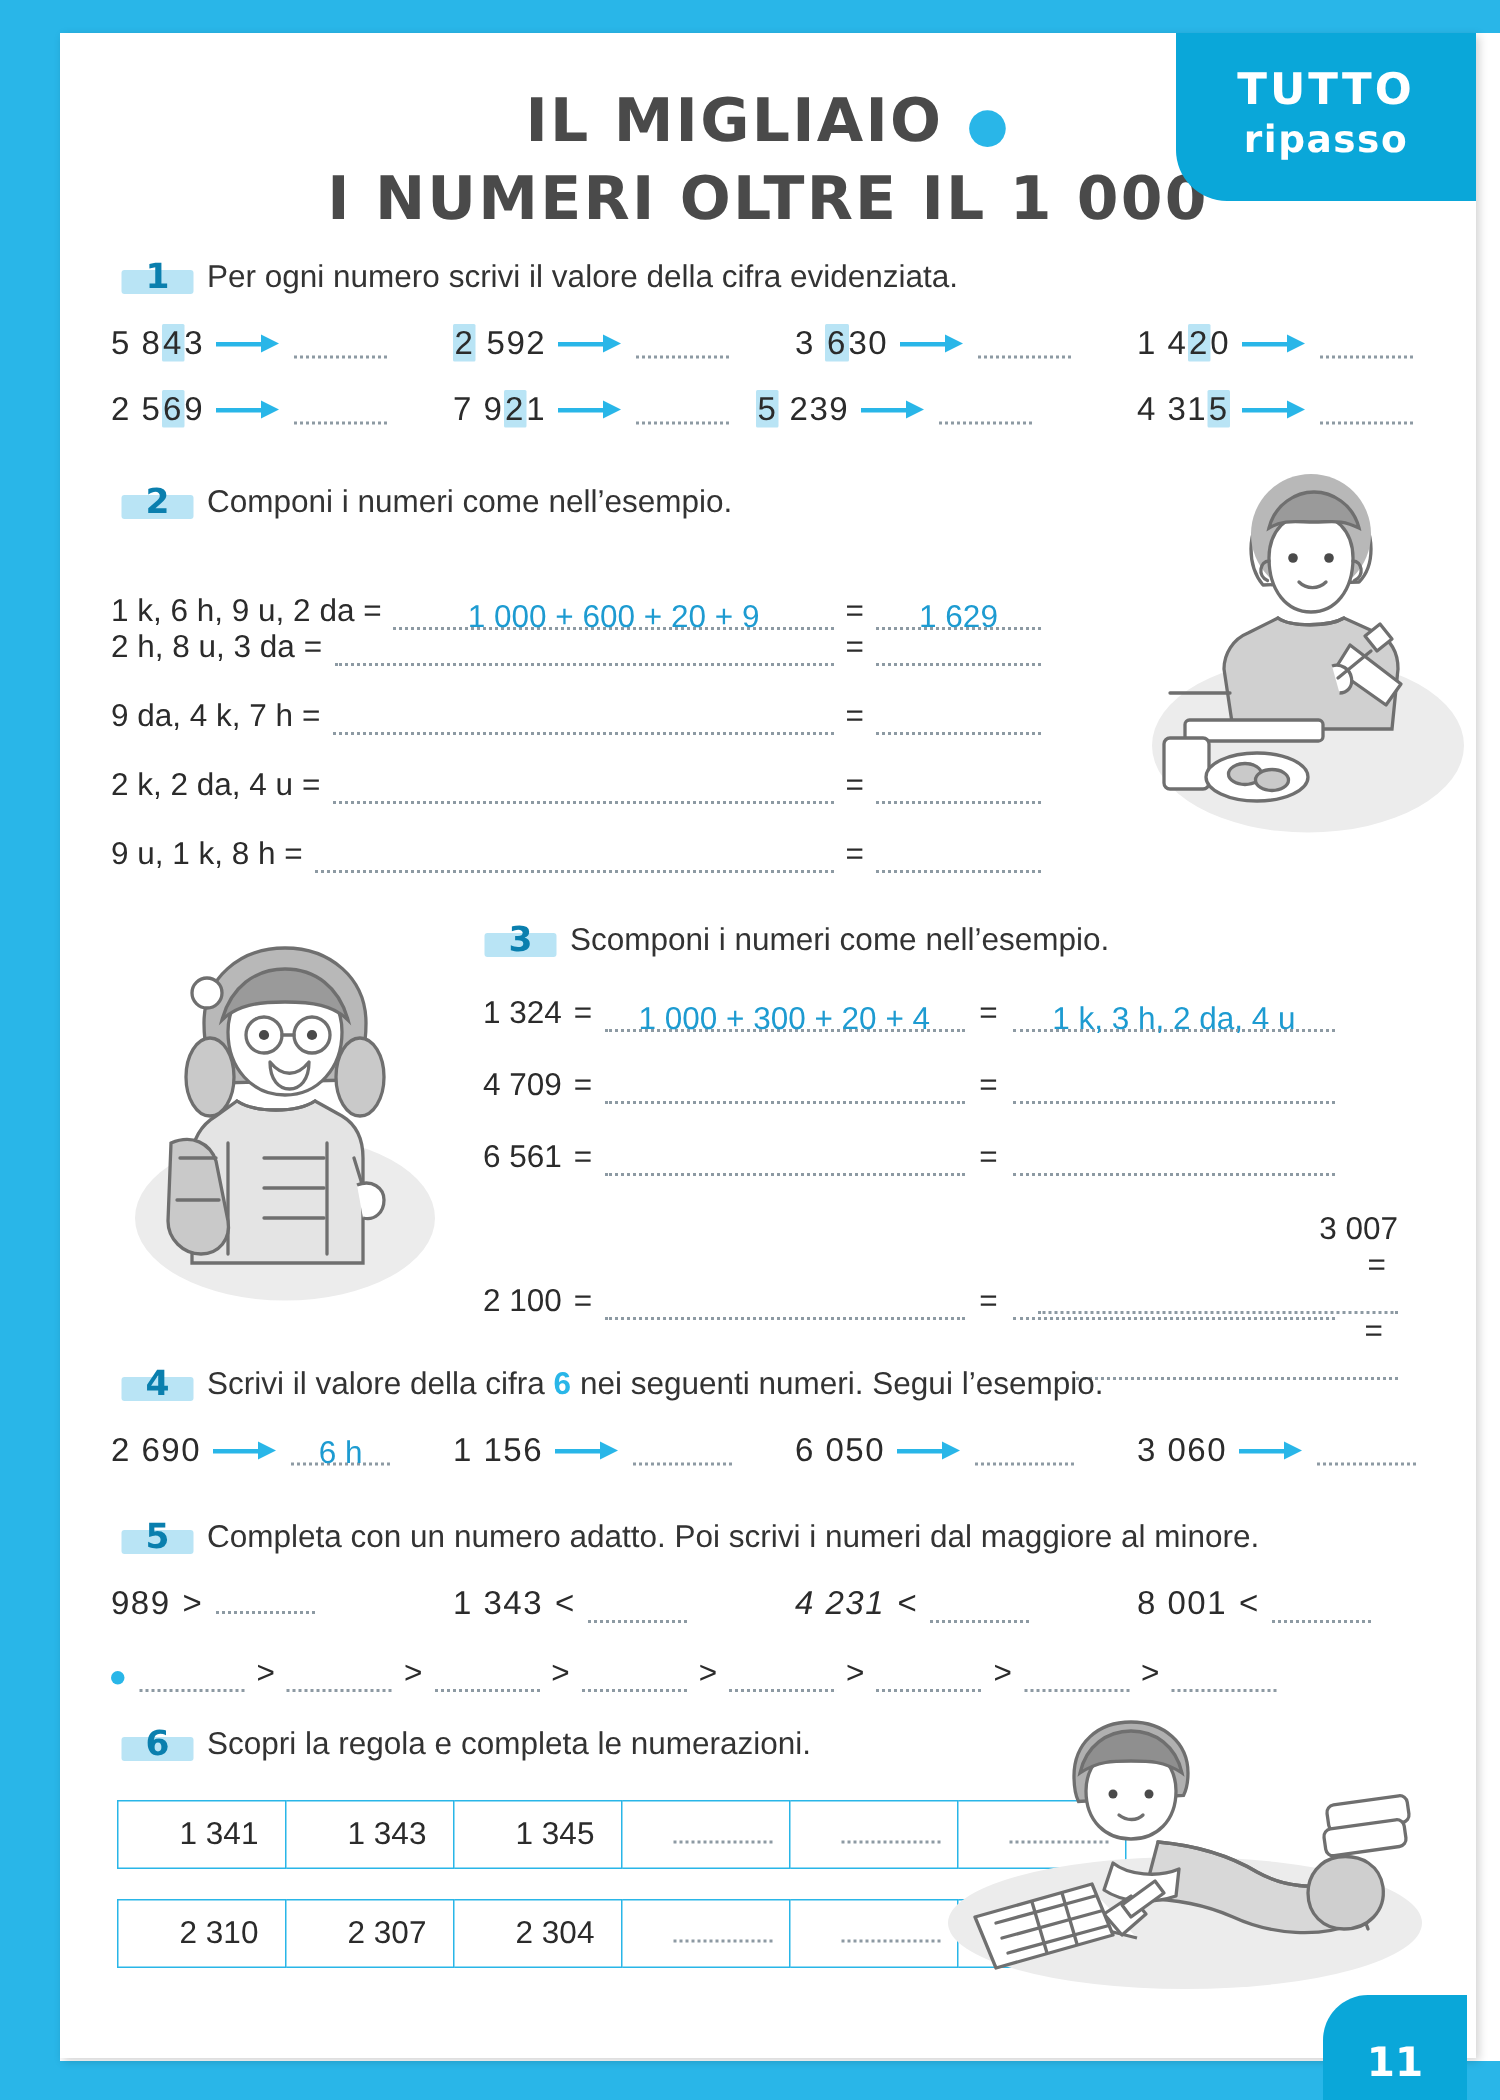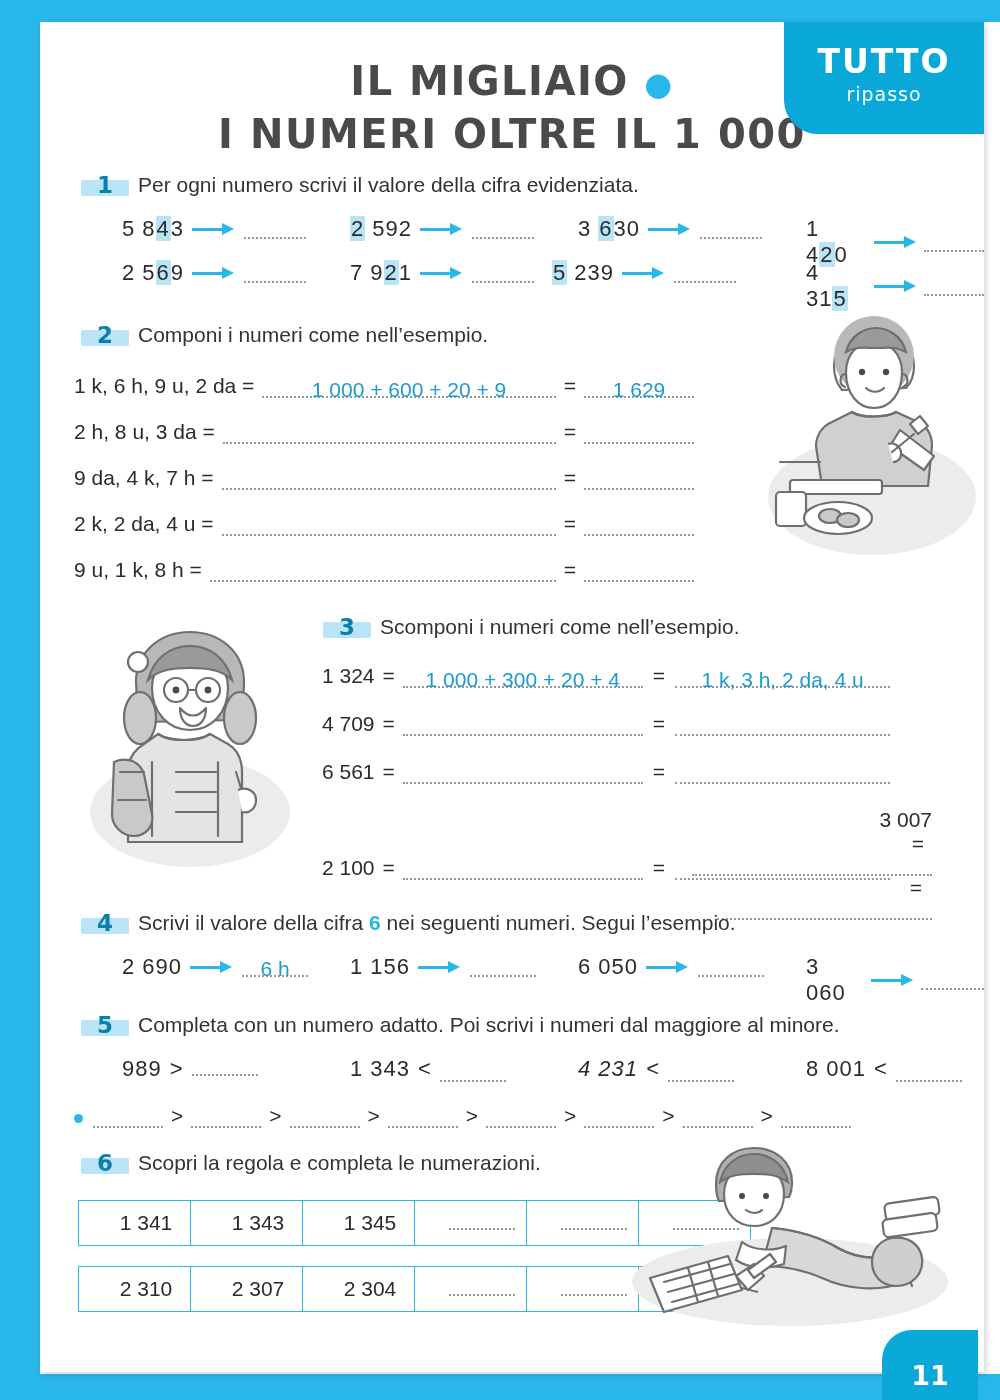--- a/index.html
+++ b/index.html
@@ -27,22 +27,22 @@
 
   
   .tab{
     position:absolute;right:0;top:0;width:200px;height:112px;
     background:#0aa7d9;
     border-bottom-left-radius:34px;
     color:#ffffff;
     text-align:center;
     z-index:8;
   }
-  .tab .t1{font-size:33px;font-weight:bold;letter-spacing:2px;margin-top:20px;font-family:"DejaVu Sans", sans-serif;}
-  .tab .t2{font-size:19px;font-weight:normal;letter-spacing:1px;margin-top:2px;font-family:"DejaVu Sans", sans-serif;}
+  .tab .t1{font-size:29px;font-weight:bold;letter-spacing:2px;margin-top:20px;font-family:"DejaVu Sans", sans-serif;}
+  .tab .t2{font-size:25px;font-weight:bold;letter-spacing:1px;margin-top:2px;font-family:"DejaVu Sans", sans-serif;}
 
   
   .title{
     position:absolute;left:0;top:34px;width:944px;text-align:center;
     color:#4a4a4a;
     font-family:"DejaVu Sans", sans-serif;
     font-weight:bold;
     font-size:40px;
     letter-spacing:1.5px;
     line-height:50px;
@@ -64,21 +64,21 @@
     content:"";position:absolute;left:3px;top:8px;width:48px;height:16px;background:#b9e4f5;
     border-radius:2px;
   }
   .qrow{position:absolute;display:flex;align-items:center;}
   .qtext{
     font-size:21px;color:#333;margin-left:6px;
     font-family:"Liberation Sans", sans-serif;
   }
   .accent{color:#29b6e8;font-weight:bold;}
 
-  .numval{font-size:22px;color:#2b2b2b;letter-spacing:1px;margin-left:48px;}
+  .numval{font-size:22px;color:#2b2b2b;letter-spacing:1px;}
   .hl{background:#b9e4f5;padding:0 1px;border-radius:1px;}
 
   .arrow{display:inline-block;width:44px;height:12px;position:relative;margin:0 8px;vertical-align:middle;}
   .arrow:before{content:"";position:absolute;left:0;top:5px;width:32px;height:3px;background:#29b6e8;}
   .arrow:after{content:"";position:absolute;left:30px;top:0;width:0;height:0;
     border-top:6px solid transparent;border-bottom:6px solid transparent;border-left:12px solid #29b6e8;}
 
   .dots{
     display:inline-block;border-bottom:2px dotted #8d9aa3;height:18px;vertical-align:bottom;
   }
@@ -188,21 +188,21 @@
           <span class="dots" style="width:62px;"></span>
         </div>
       </div>
 
       <div class="qrow" style="left:38px;top:300px;">
         <span class="numwrap"><span class="num">2</span></span>
         <span class="qtext">Componi i numeri come nell’esempio.</span>
       </div>
 
       <div class="listline" style="left:34px;top:352px;width:620px;">
-        <span style="white-space:nowrap;">1 k, 6 h, 9 u, 2 da =</span>
+        <span style="white-space:nowrap;margin-top:22px;">1 k, 6 h, 9 u, 2 da =</span>
         <span class="dots" style="flex:1;margin:0 8px;text-align:center;border-bottom:2px dotted #8d9aa3;"><span class="ansblue">1 000 + 600 + 20 + 9</span></span>
         <span>=</span>
         <span class="dots" style="width:110px;margin-left:8px;text-align:center;"><span class="ansblue">1 629</span></span>
       </div>
       <div class="listline" style="left:34px;top:398px;width:620px;">
         <span style="white-space:nowrap;">2 h, 8 u, 3 da =</span>
         <span class="dots" style="flex:1;margin:0 8px;"></span>
         <span>=</span>
         <span class="dots" style="width:110px;margin-left:8px;"></span>
       </div>

